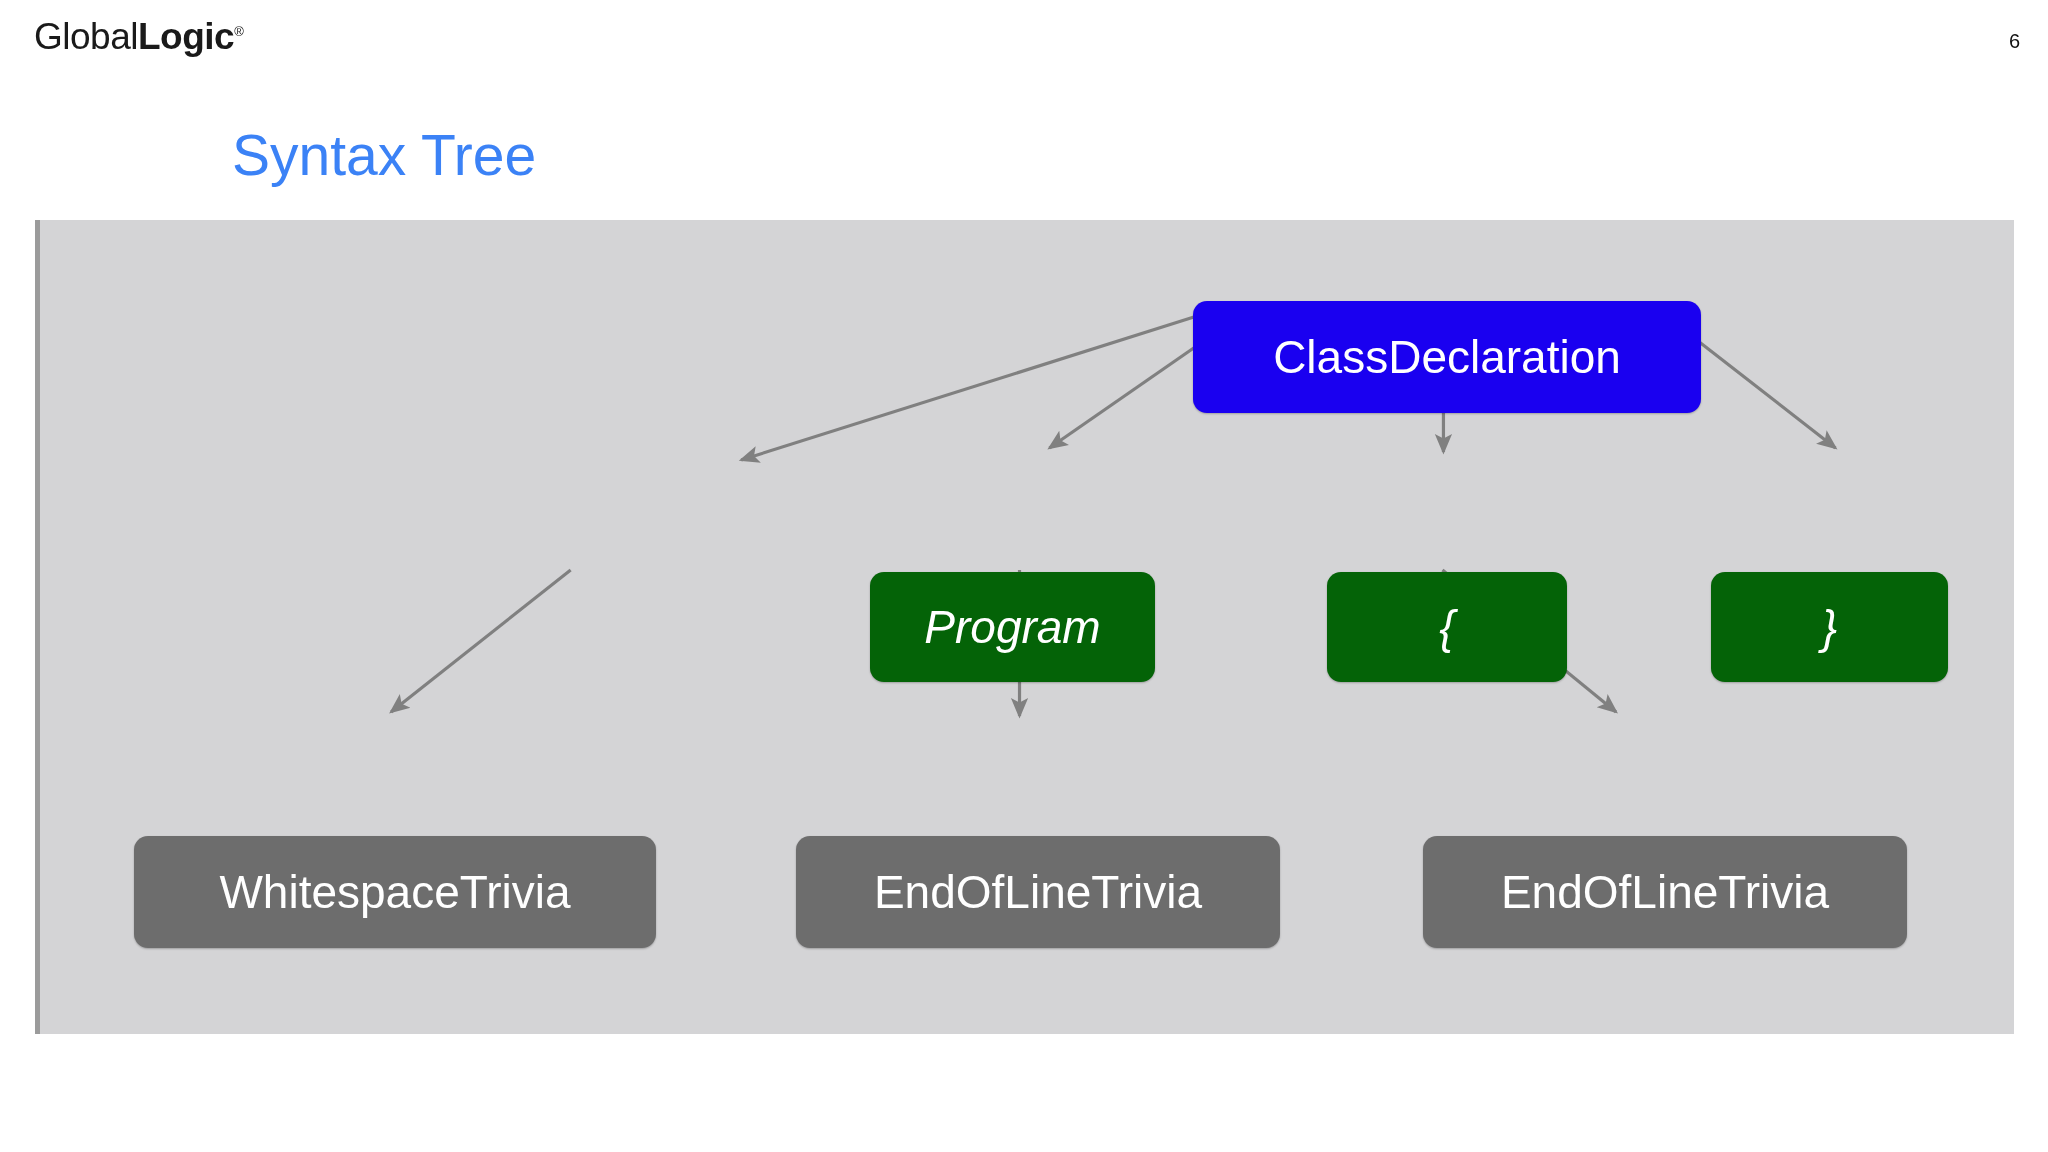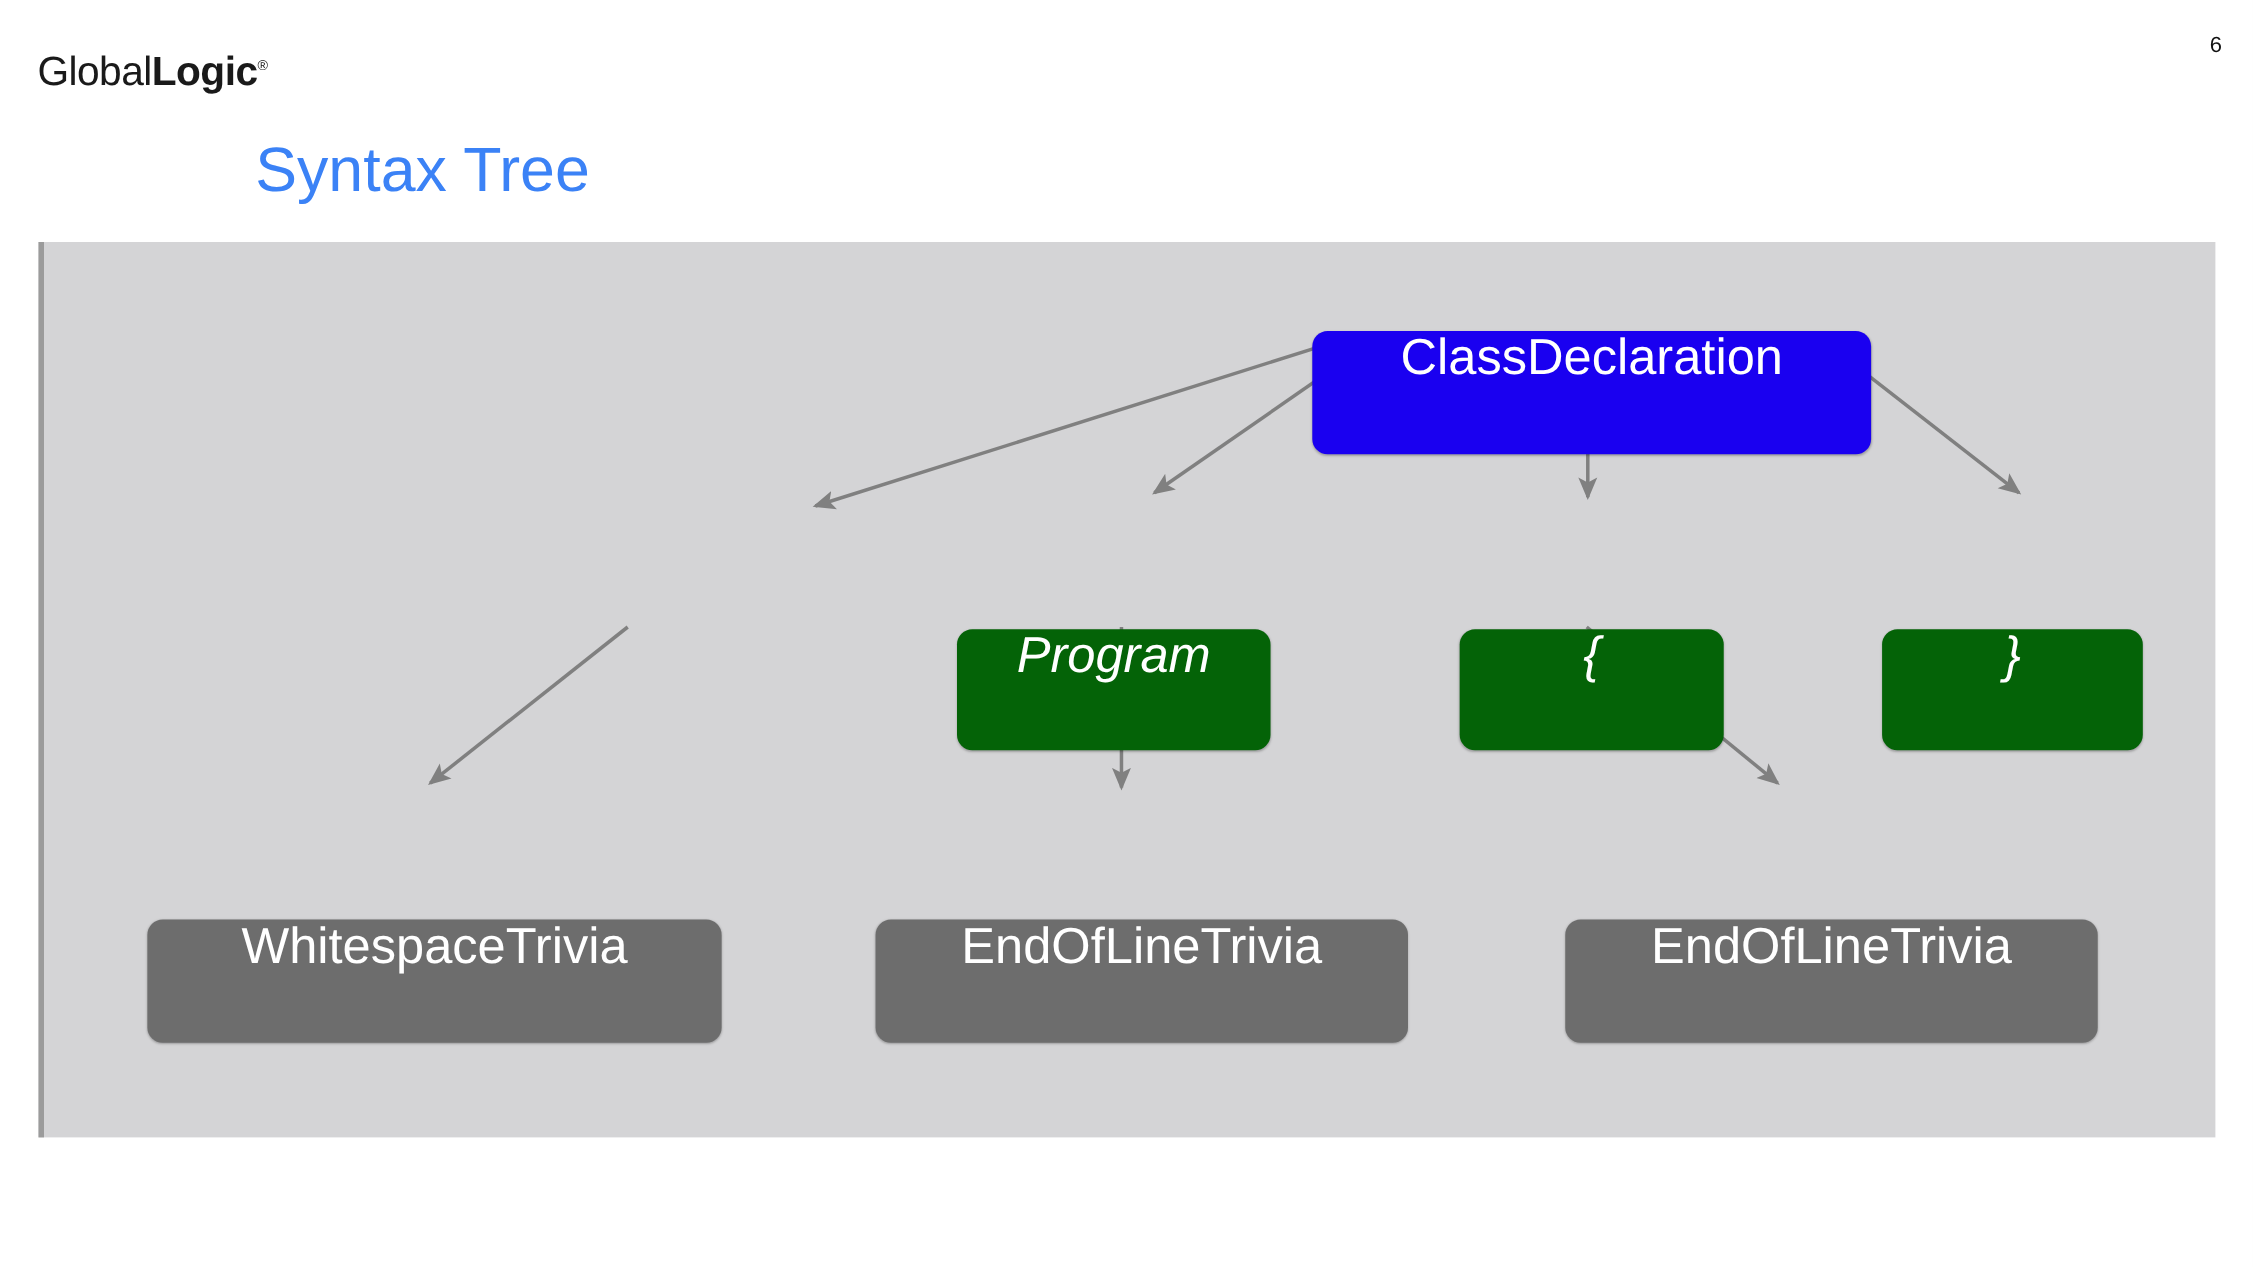--- a/index.html
+++ b/index.html
@@ -12,21 +12,21 @@
     height: 1152px;
     position: relative;
     overflow: hidden;
     font-family: "Liberation Sans", sans-serif;
   }
 
   
   .brand-logo {
     position: absolute;
     left: 34px;
-    top: 44px;
+    top: 16px;
     font-size: 37px;
     letter-spacing: -0.5px;
     color: #1a1a1a;
     white-space: nowrap;
     user-select: none;
   }
   .brand-logo .brand-light { font-weight: 300; }
   .brand-logo .brand-bold  { font-weight: 700; }
   .brand-logo .brand-tm {
     font-size: 13px;
@@ -71,20 +71,21 @@
     left: 0;
     top: 0;
     width: 100%;
     height: 100%;
   }
 
   
   .node {
     position: absolute;
     display: flex;
+    align-items: center;
     justify-content: center;
     border-radius: 14px;
     color: #ffffff;
     box-sizing: border-box;
     text-align: center;
     line-height: 1;
     box-shadow: 0 1px 2px rgba(0,0,0,0.25);
   }
   .node-root {
     background: #1a00f0;

